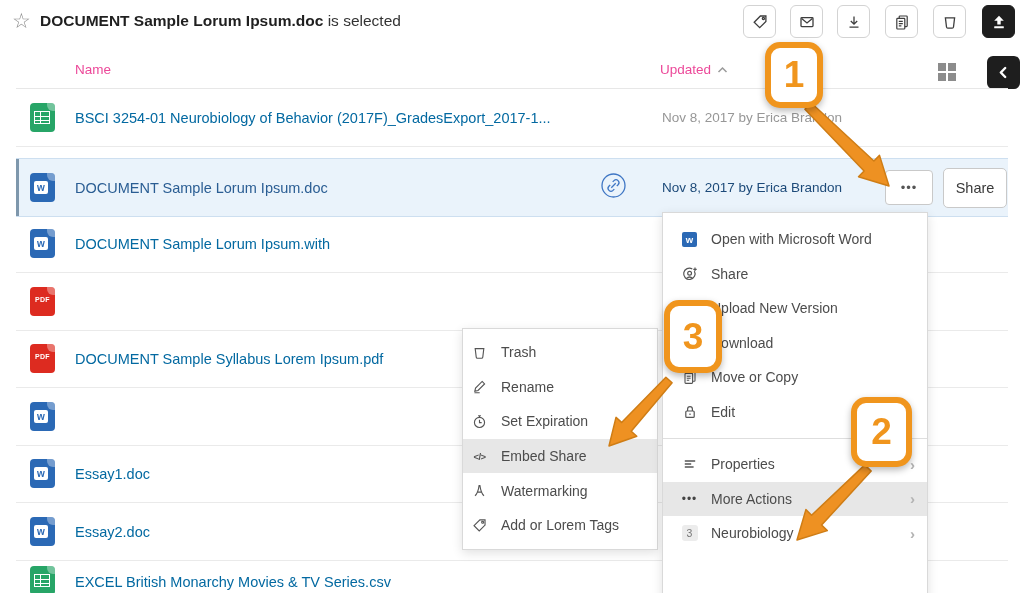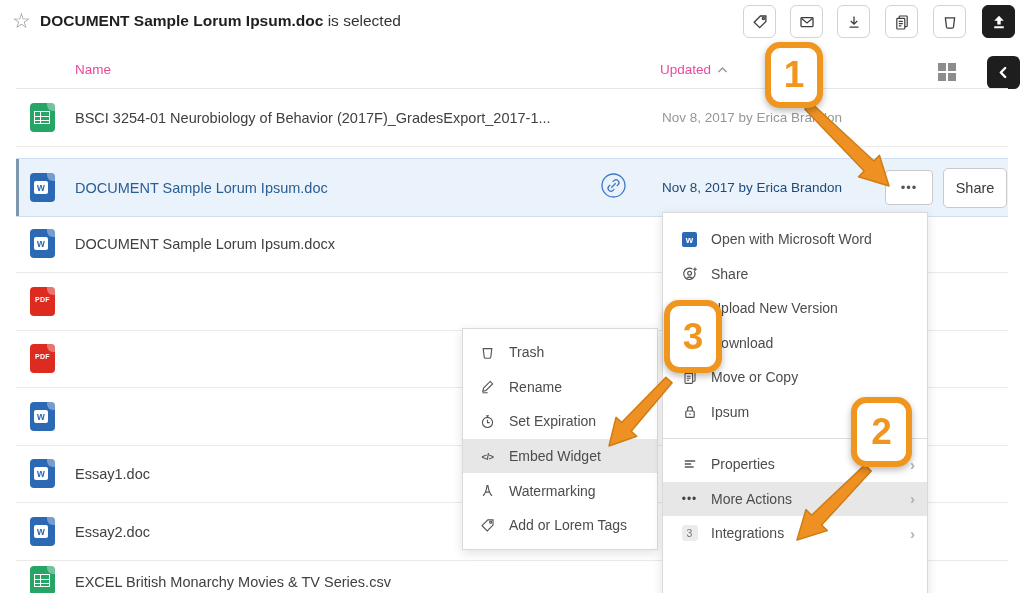--- a/index.html
+++ b/index.html
@@ -23,21 +23,21 @@
   .grid-ico{left:938px;top:63px;width:8px;height:8px;background:#8c8c8c;
             box-shadow:10px 0 0 #8c8c8c,0 10px 0 #8c8c8c,10px 10px 0 #8c8c8c}
   .collapse{left:987px;top:56px;width:33px;height:33px;background:#1e1e1e;border-radius:6px;
             display:flex;align-items:center;justify-content:center;cursor:pointer}
 
   
   .row{left:16px;width:992px;height:57px;border-bottom:1px solid #eaeaea;
        display:flex;align-items:center}
   .row.selected{background:#eaf3fb;border-top:1px solid #cddff0;border-bottom:1px solid #cddff0;
                 box-shadow:inset 3px 0 0 #7e97ac}
-  .row .name{margin-left:59px;font-size:14.5px;color:#404040;white-space:nowrap}
+  .row .name{margin-left:59px;font-size:14.5px;color:#0369a1;white-space:nowrap}
   .row.selected .name{color:#2a5d93}
   .row.last{align-items:flex-start;padding-top:6px}
   .upd{position:absolute;left:646px;font-size:13.5px;color:#979797;white-space:nowrap}
   .upd.sel{color:#1d4a79}
 
   
   .ficon{position:absolute;left:14px;width:25px;height:29px;border-radius:4px}
   .ficon::after{content:"";position:absolute;top:0;right:0;width:8px;height:8px;
                 background:rgba(255,255,255,.35);border-radius:0 4px 0 6px}
   .ficon.word{background:#2b69b5}
@@ -59,21 +59,21 @@
             display:flex;align-items:center;justify-content:center;cursor:pointer}
   .share-btn{position:absolute;left:927px;top:9px;width:62px;height:38px;border:1px solid #c9c9c9;
              border-radius:5px;background:#fff;color:#3a3a3a;font-size:14.5px;
              display:flex;align-items:center;justify-content:center;cursor:pointer}
 
   
   .menu{background:#fff;border:1px solid #d9d9d9;box-shadow:0 3px 10px rgba(0,0,0,.12)}
   .main-menu{left:662px;top:212px;width:266px;height:420px;padding-top:9px;box-sizing:border-box}
   .sub-menu{left:462px;top:328px;width:196px;height:222px;padding-top:6px;box-sizing:border-box}
   .mi{height:34.5px;display:flex;align-items:center;padding:0 14px 0 18px;cursor:pointer;position:relative}
-  .sub-menu .mi{padding-left:16px;height:34.6px}
+  .sub-menu .mi{padding-left:8px;height:34.6px}
   .mi.hl{background:#e7e7e7}
   .mico{width:17px;display:flex;justify-content:center;flex:0 0 17px}
   .mlabel{margin-left:13px;font-size:14px;color:#4c4c4c;white-space:nowrap}
   .chev{position:absolute;right:12px;color:#b3b3b3;font-size:15px;font-weight:bold}
   .menu-div{height:1px;background:#dedede;margin:8.5px 0}
   .word-tile{width:15px;height:15px;background:#2b69b5;border-radius:2px;color:#fff;
              font-size:9.5px;font-weight:bold;line-height:15px;text-align:center}
   .int-badge{width:16px;height:16px;background:#ececec;border-radius:3px;color:#777;
              font-size:10.5px;line-height:16px;text-align:center}
   .glyph-ico{font-size:9.5px;color:#555;font-weight:bold;letter-spacing:-.5px;white-space:nowrap}
@@ -181,31 +181,32 @@
     </span>
   <span class="upd sel">Nov 8, 2017 by Erica Brandon</span>
   <span class="dots-btn">•••</span>
   <span class="share-btn">Share</span>
 </div>
 
 <div class="abs row" style="top:215px">
   <span class="ficon word">
       <span class="w-inner">w</span>
     </span>
-  <span class="name">DOCUMENT Sample Lorum Ipsum.docx</span>
+  <span class="name">DOCUMENT Sample Lorum Ipsum.with</span>
 </div>
 <div class="abs row" style="top:273px">
   <span class="ficon pdf">
       <span class="p-inner">PDF</span>
     </span>
 </div>
 <div class="abs row" style="top:330px">
   <span class="ficon pdf">
       <span class="p-inner">PDF</span>
     </span>
+  <span class="name">DOCUMENT Sample Syllabus Lorem Ipsum.pdf</span>
 </div>
 <div class="abs row" style="top:388px">
   <span class="ficon word">
       <span class="w-inner">w</span>
     </span>
 </div>
 <div class="abs row" style="top:445px">
   <span class="ficon word">
       <span class="w-inner">w</span>
     </span>
@@ -245,21 +246,21 @@
     <span class="mico">
       <svg width="15" height="15" viewBox="0 0 16 16" fill="none" stroke="#555" stroke-width="1.2">
         <circle cx="8" cy="9" r="5.4"></circle>
           <path d="M8 6.2 V9.2 H10.3 M6.5 1.9 h3 M8 1.9 v1.6"></path>
         </svg>
       </span>
     <span class="mlabel">Set Expiration</span>
   </div>
   <div class="mi hl">
     <span class="mico glyph-ico">&lt;/&gt;</span>
-    <span class="mlabel">Embed Widget</span>
+    <span class="mlabel">Embed Share</span>
   </div>
   <div class="mi">
     <span class="mico">
       <svg width="15" height="15" viewBox="0 0 16 16" fill="none" stroke="#555" stroke-width="1.2">
         <path d="M3.2 13.6 C5.8 11.6 6.8 8.2 7.6 2.6 L8.4 2.6 C9.2 8.2 10.2 11.6 12.8 13.6 M5.2 9.7 H10.8"></path>
         </svg>
       </span>
     <span class="mlabel">Watermarking</span>
   </div>
   <div class="mi">
@@ -316,42 +317,42 @@
       </span>
     <span class="mlabel">Move or Copy</span>
   </div>
   <div class="mi">
     <span class="mico">
       <svg width="16" height="16" viewBox="0 0 16 16" fill="none" stroke="#555" stroke-width="1.2">
         <rect x="3.8" y="7" width="8.4" height="6.4" rx="1"></rect>
         <path d="M5.6 7 V5.1 a2.4 2.4 0 0 1 4.8 0 V7 M8 9.4 v1.6"></path>
         </svg>
       </span>
-    <span class="mlabel">Ipsum</span>
+    <span class="mlabel">Edit</span>
   </div>
   <div class="menu-div"></div>
   <div class="mi">
     <span class="mico">
       <svg width="16" height="16" viewBox="0 0 16 16" fill="none" stroke="#555" stroke-width="1.5">
         <path d="M2.8 5 h10.4 M2.8 8 h6.4 M2.8 11 h8.8"></path>
         </svg>
       </span>
     <span class="mlabel">Properties</span>
     <span class="chev">›</span>
   </div>
   <div class="mi hl">
     <span class="mico dots-ico">•••</span>
     <span class="mlabel">More Actions</span>
     <span class="chev">›</span>
   </div>
   <div class="mi">
     <span class="mico">
         <span class="int-badge">3</span>
       </span>
-    <span class="mlabel">Integrations</span>
+    <span class="mlabel">Neurobiology</span>
     <span class="chev">›</span>
   </div>
 </div>
 
 <svg id="arrow-layer" class="abs" width="1024" height="593" viewBox="0 0 1024 593">
   <g fill="#ee9122" stroke="#cf7d15" stroke-width="1.5" stroke-linejoin="round">
     <path d="M811.1 102.8 L873.9 161.0 L879.5 155.4 L889 186 L858.5 176.7 L864.1 171.0 L804.9 109.2 Z"></path>
     <path d="M864.8 464.9 L811.6 515.2 L805.9 509.6 L797 540 L827.3 530.6 L821.6 525.0 L871.2 471.1 Z"></path>
     <path d="M665.9 377.2 L621.6 422.4 L616.0 417.4 L609 446 L636.8 436.2 L631.2 431.2 L672.1 382.8 Z"></path>
   </g>

